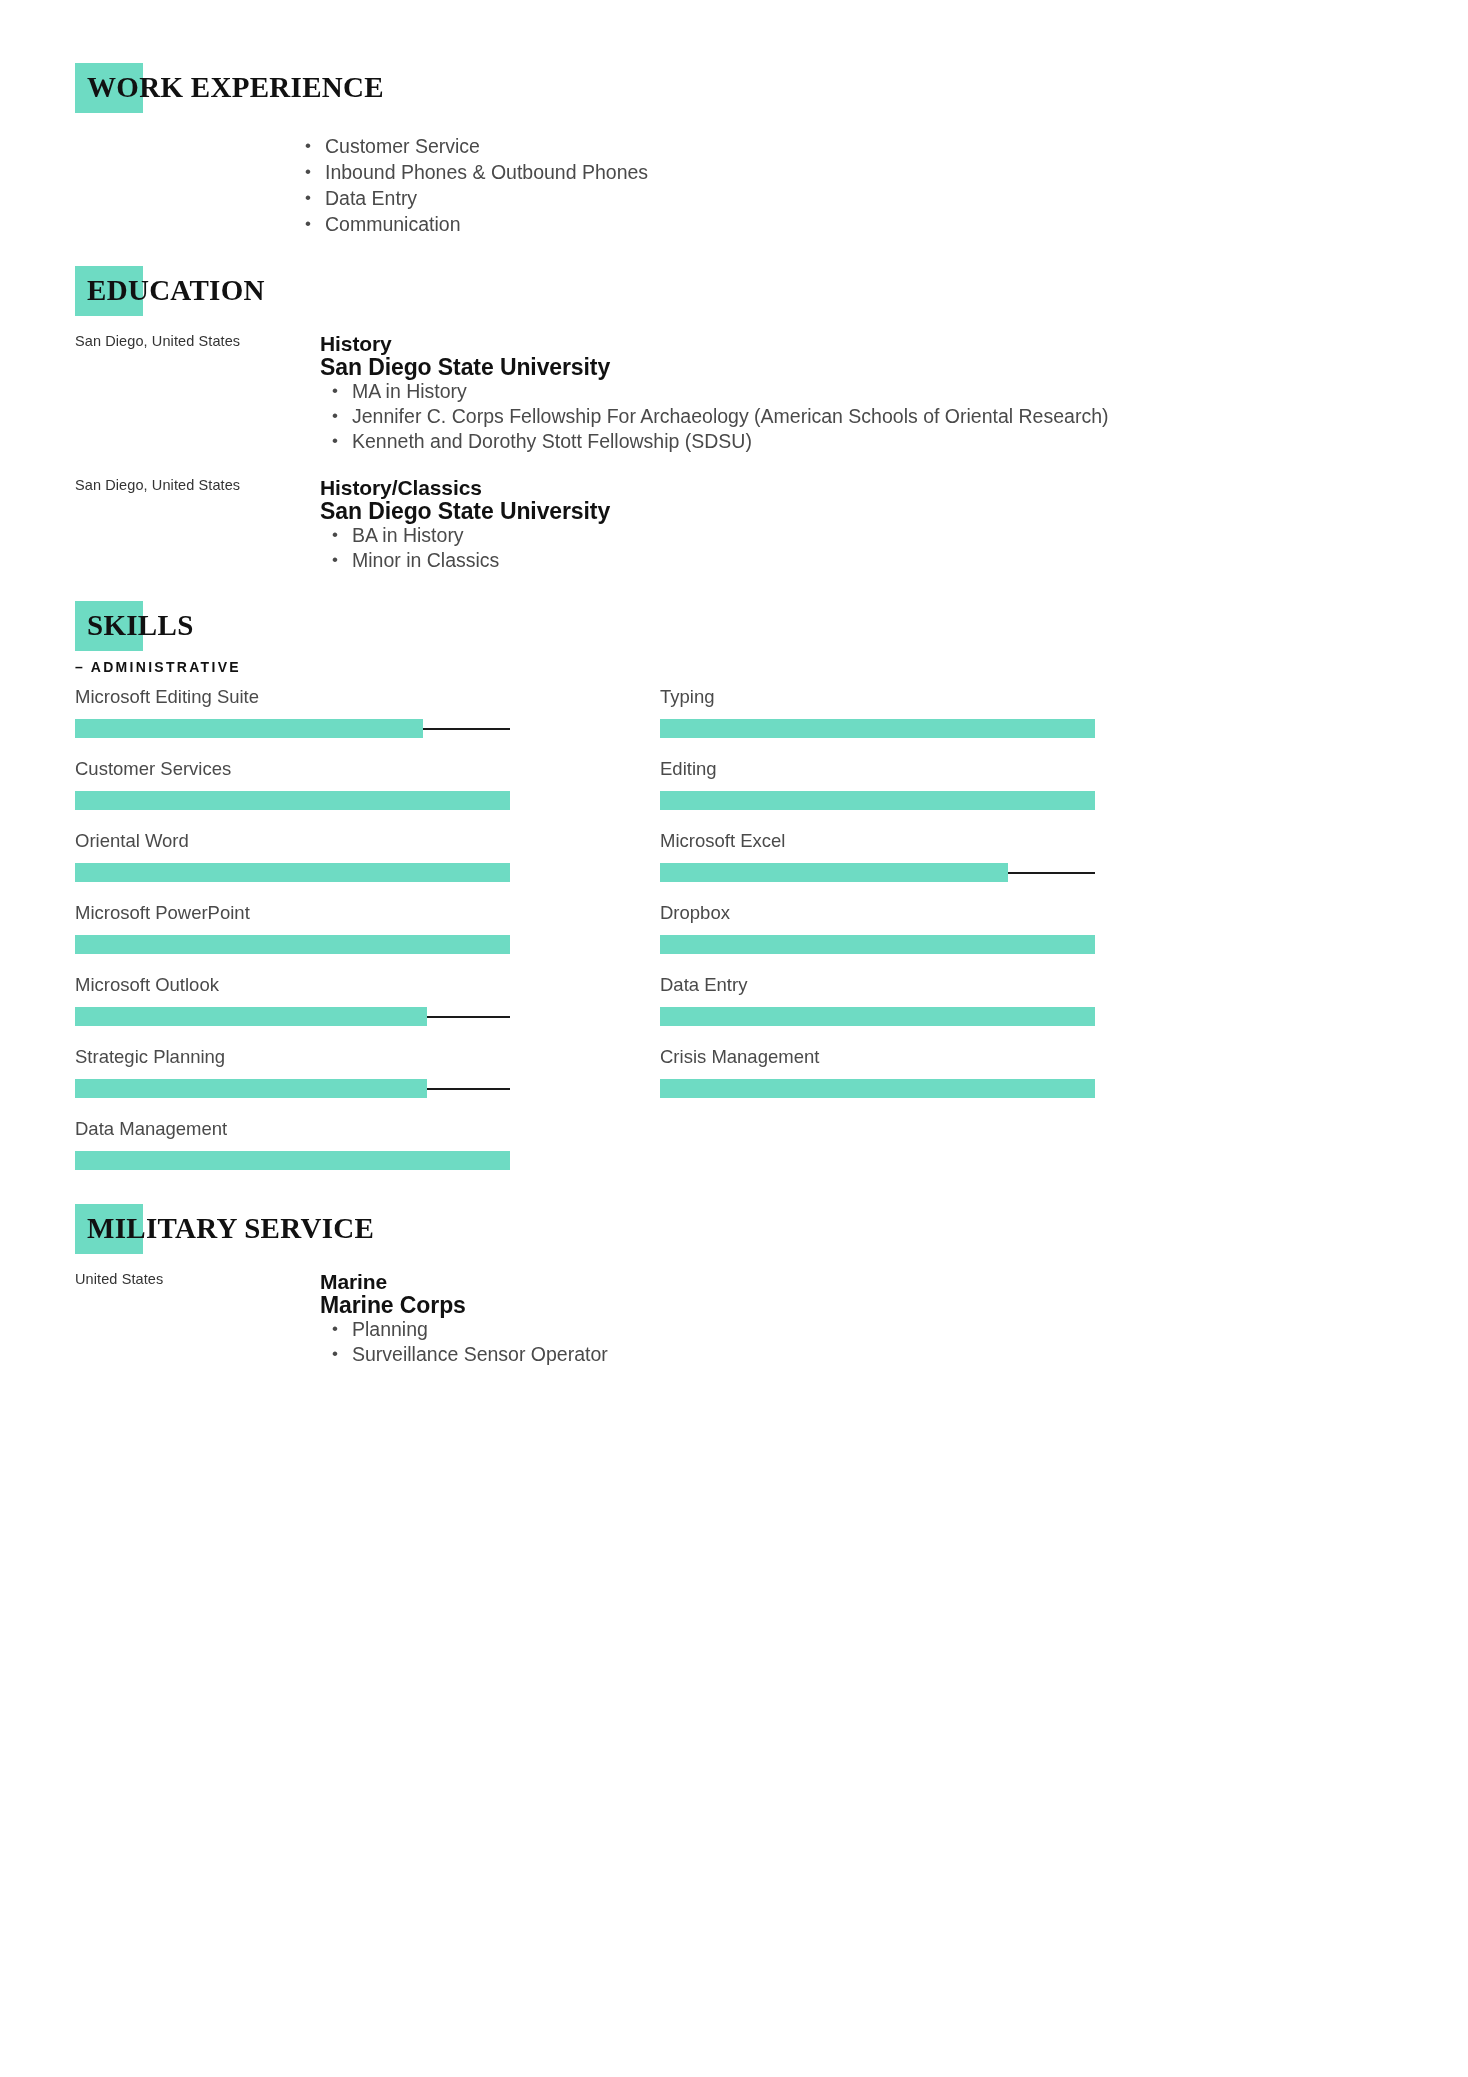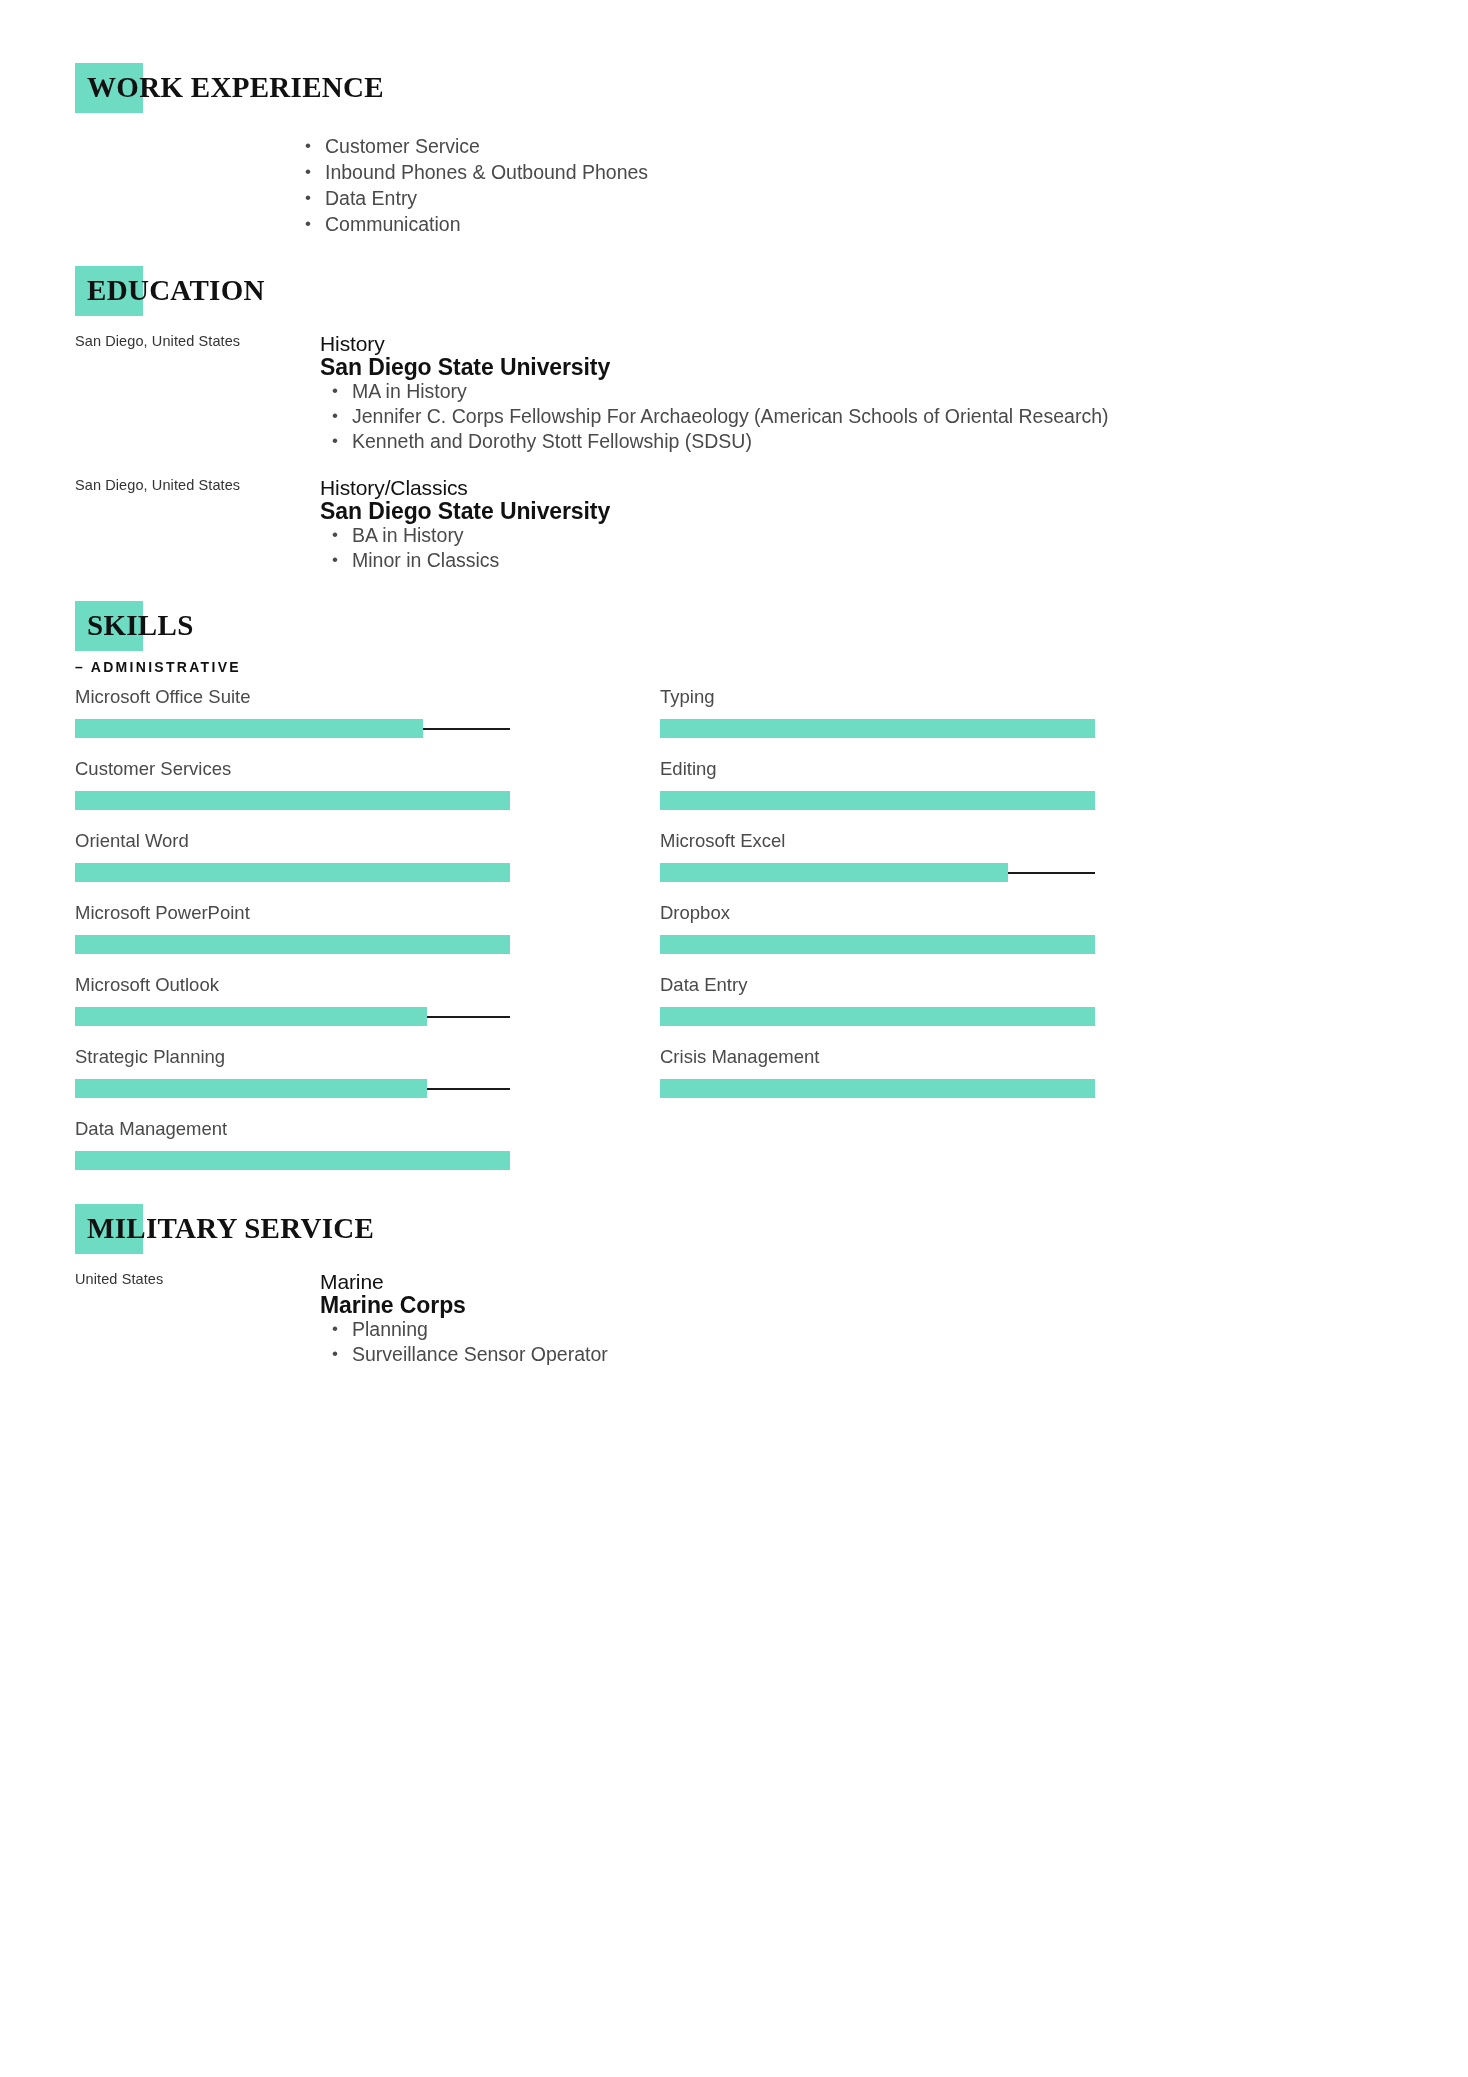--- a/index.html
+++ b/index.html
@@ -39,21 +39,21 @@
 
   
   .entry { position:relative; }
   .entry-loc {
     position:absolute; left:0; top:0; width:225px;
     font-size:14.5px; line-height:18px; color:#333;
     letter-spacing:0.1px; white-space:nowrap;
   }
   .entry-body { margin-left:245px; }
   .entry-title {
-    font-size:21px; font-weight:400; color:#111;
+    font-size:21px; font-weight:700; color:#111;
     line-height:24px; letter-spacing:-0.1px;
   }
   .entry-org {
     font-size:23px; font-weight:700; color:#111;
     line-height:23px; letter-spacing:-0.1px; margin-bottom:1px;
   }
   .entry-body ul.blist li { margin-bottom:2.5px; }
 
   
   .skills-sub {
@@ -135,21 +135,21 @@
 
   <div class="section" style="top:593px;">
     <div class="sec-head">
       <div class="sec-block"></div>
       <div class="sec-title">SKILLS</div>
     </div>
     <div class="skills-sub">– ADMINISTRATIVE</div>
 
     <div class="skills-grid">
       <div class="skill">
-        <div class="skill-name">Microsoft Office Suite</div>
+        <div class="skill-name">Microsoft Editing Suite</div>
         <div class="skill-track">
           <div class="skill-fill" style="width: 348px;"></div>
           <div class="skill-rest" style="left: 348px; width: 87px;"></div>
         </div>
       </div>
       <div class="skill">
         <div class="skill-name">Typing</div>
         <div class="skill-track">
           <div class="skill-fill" style="width: 435px;"></div>
 

